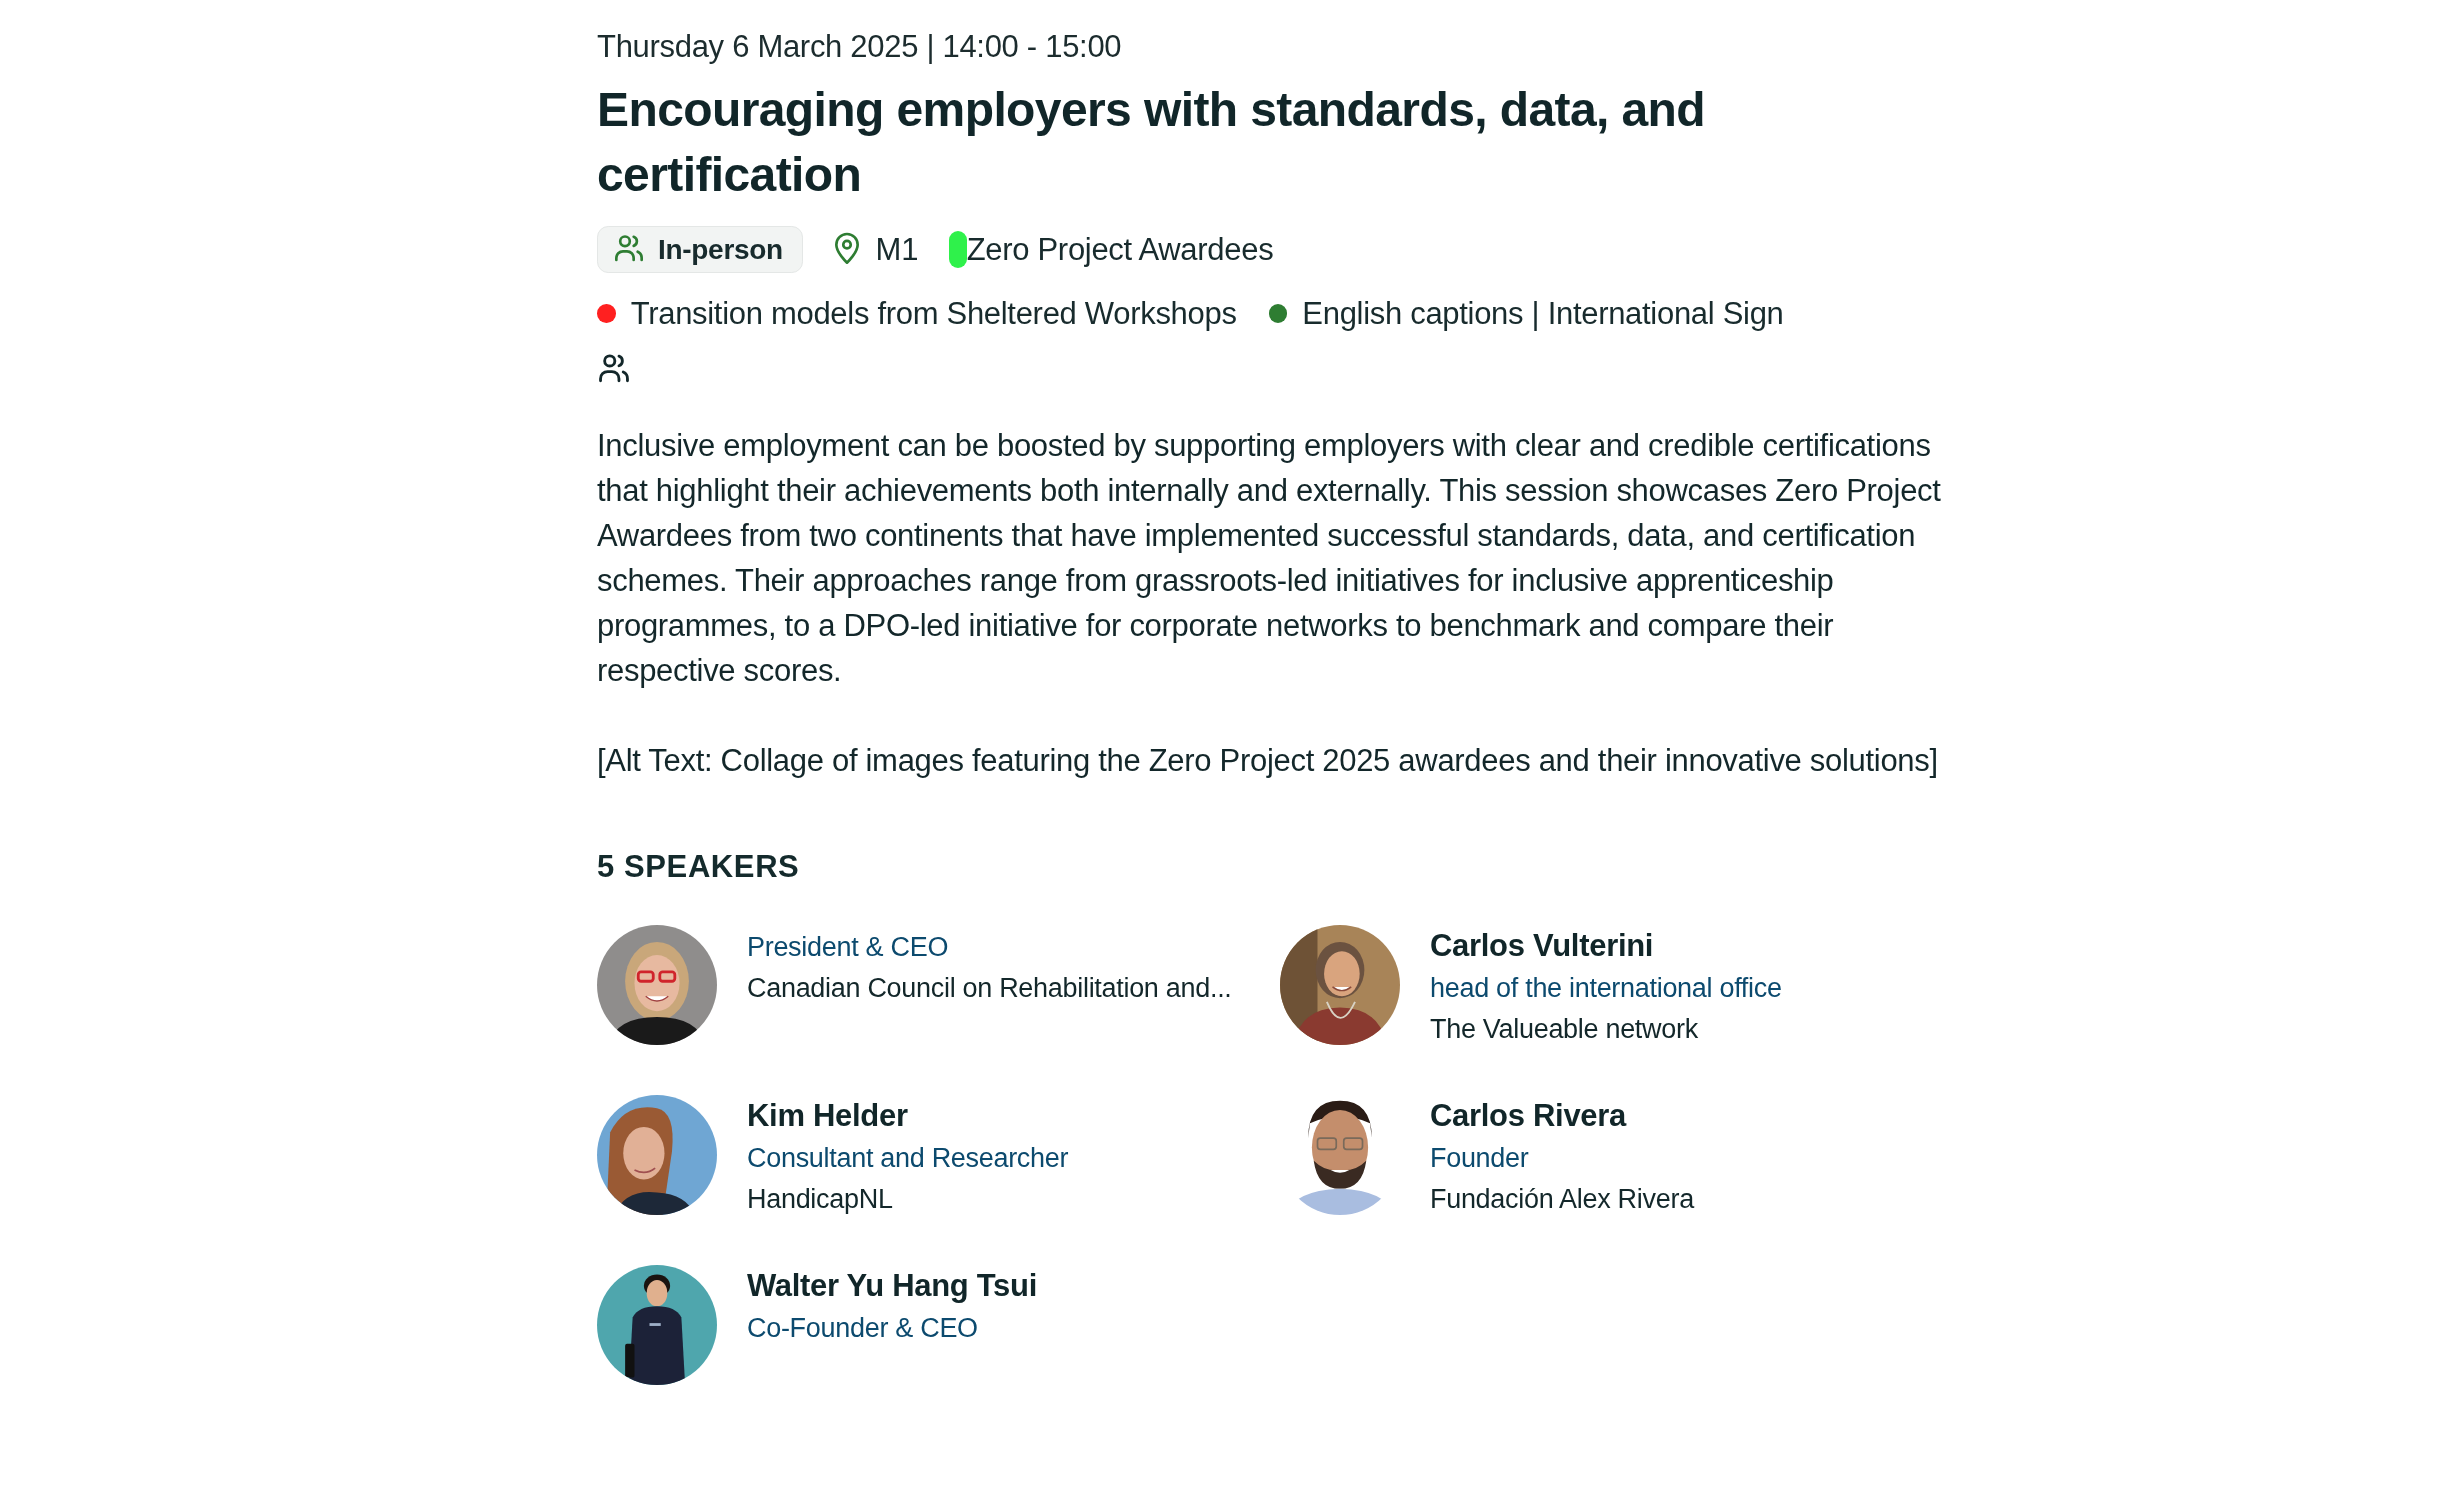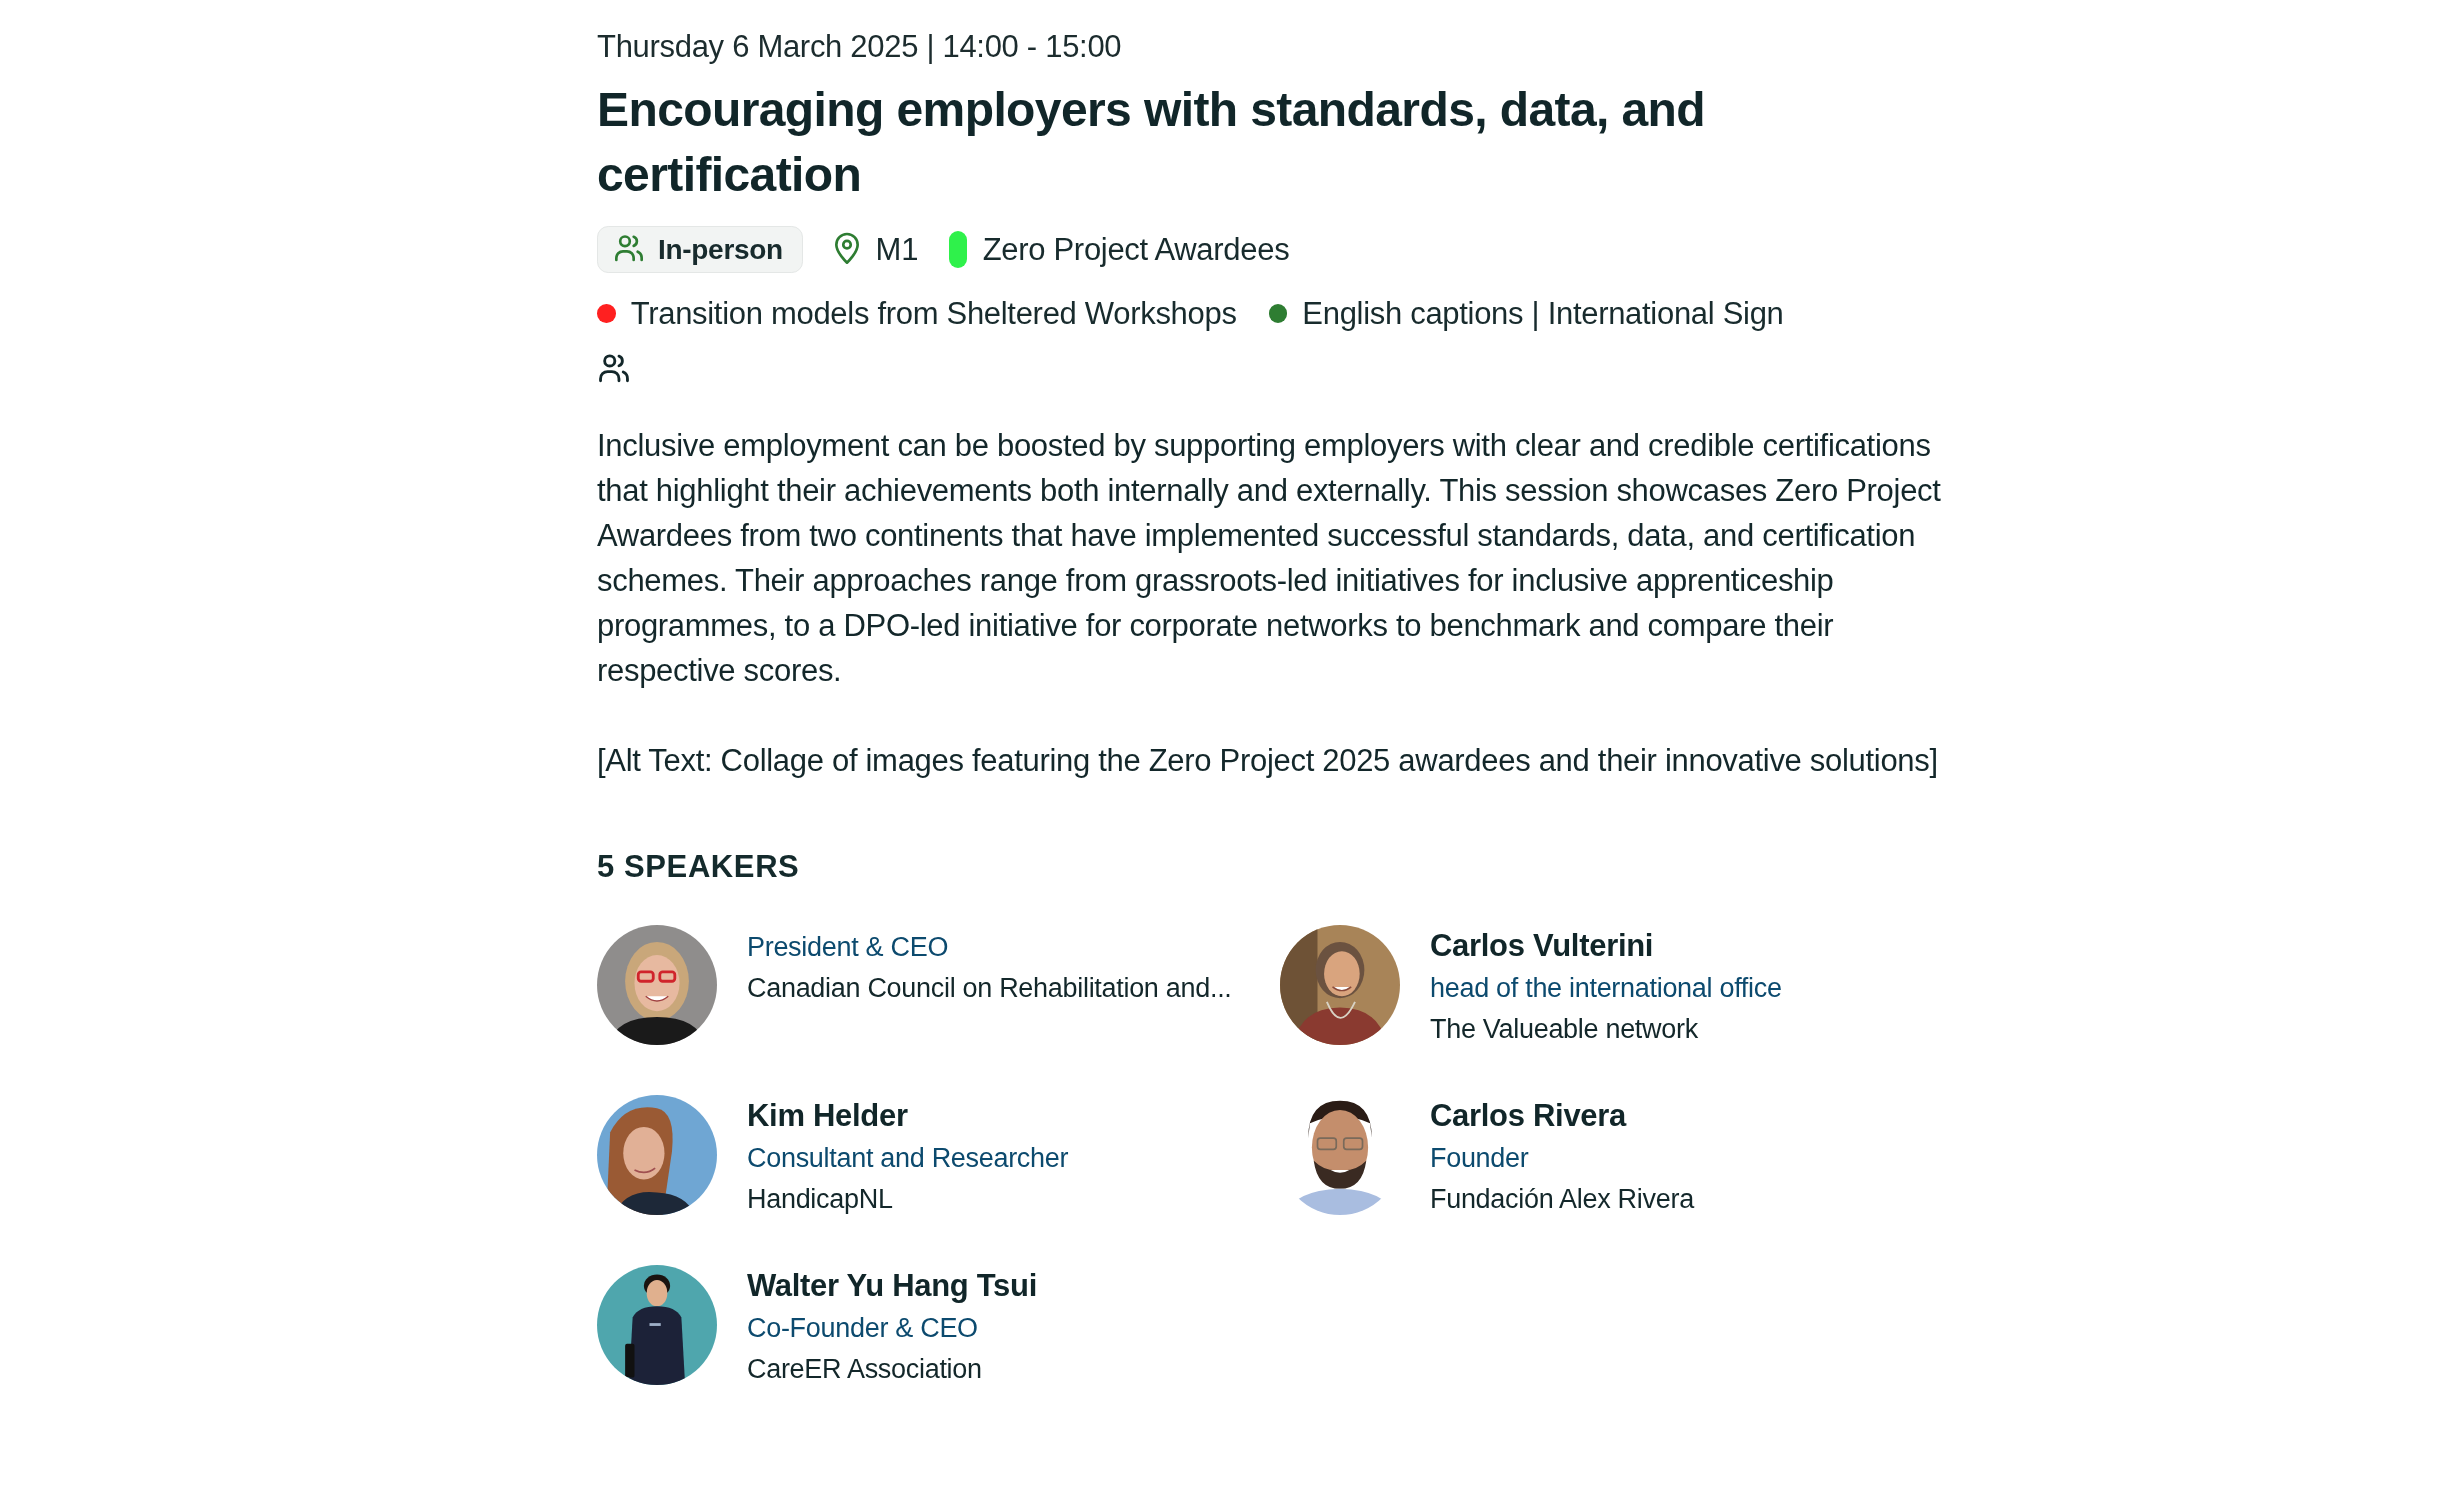--- a/index.html
+++ b/index.html
@@ -77,21 +77,20 @@
   }
   .track .bar {
     width: 18px;
     height: 37px;
     border-radius: 9.4px;
     background: #2ff14b;
   }
   .track .label {
     font-size: 31px;
     color: #182b2d;
-    margin-left: 16px;
     letter-spacing: -0.3px;
   }
   .topics-row {
     display: flex;
     align-items: center;
     margin-top: 15px;
     height: 49px;
   }
   .topic {
     display: flex;
@@ -340,19 +339,18 @@
           <ellipse cx="64" cy="22" rx="14" ry="12" fill="#1a1410"></ellipse>
           <ellipse cx="64" cy="30" rx="11" ry="14" fill="#e0b08e"></ellipse>
           <path d="M34 128 L38 56 Q44 44 64 44 Q84 44 90 56 L94 128 Z" fill="#1c2238"></path>
           <rect x="30" y="84" width="10" height="36" rx="2" fill="#111"></rect>
           <rect x="56" y="62" width="12" height="3" fill="#9fb0c8"></rect>
         </svg>
       </div>
       <div class="speaker-info">
         <span class="speaker-name">Walter Yu Hang Tsui</span>
         <span class="speaker-role">Co-Founder &amp; CEO</span>
-        <span class="speaker-org">CareER Association</span>
       </div>
     </div>
 
   </div>
 </div>
 
 
 </body></html>

